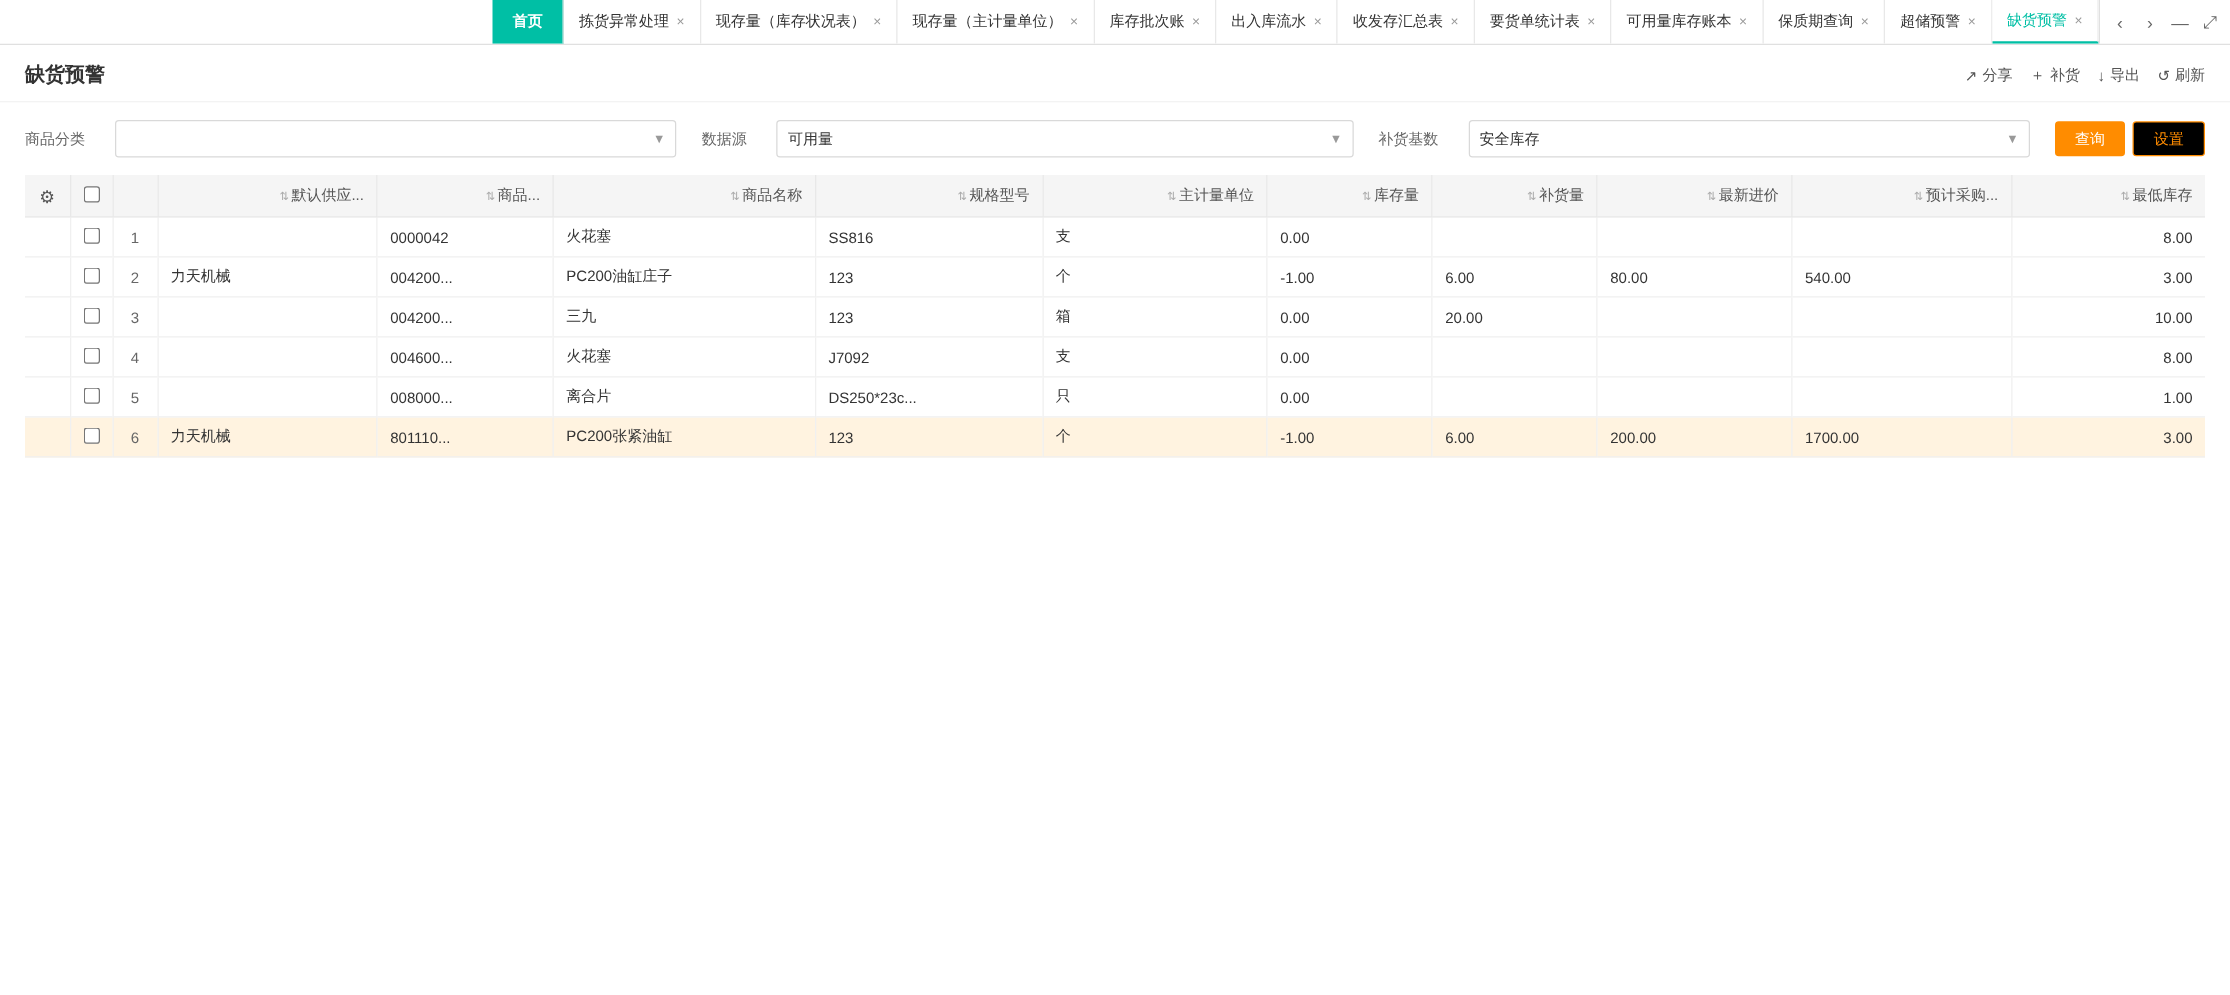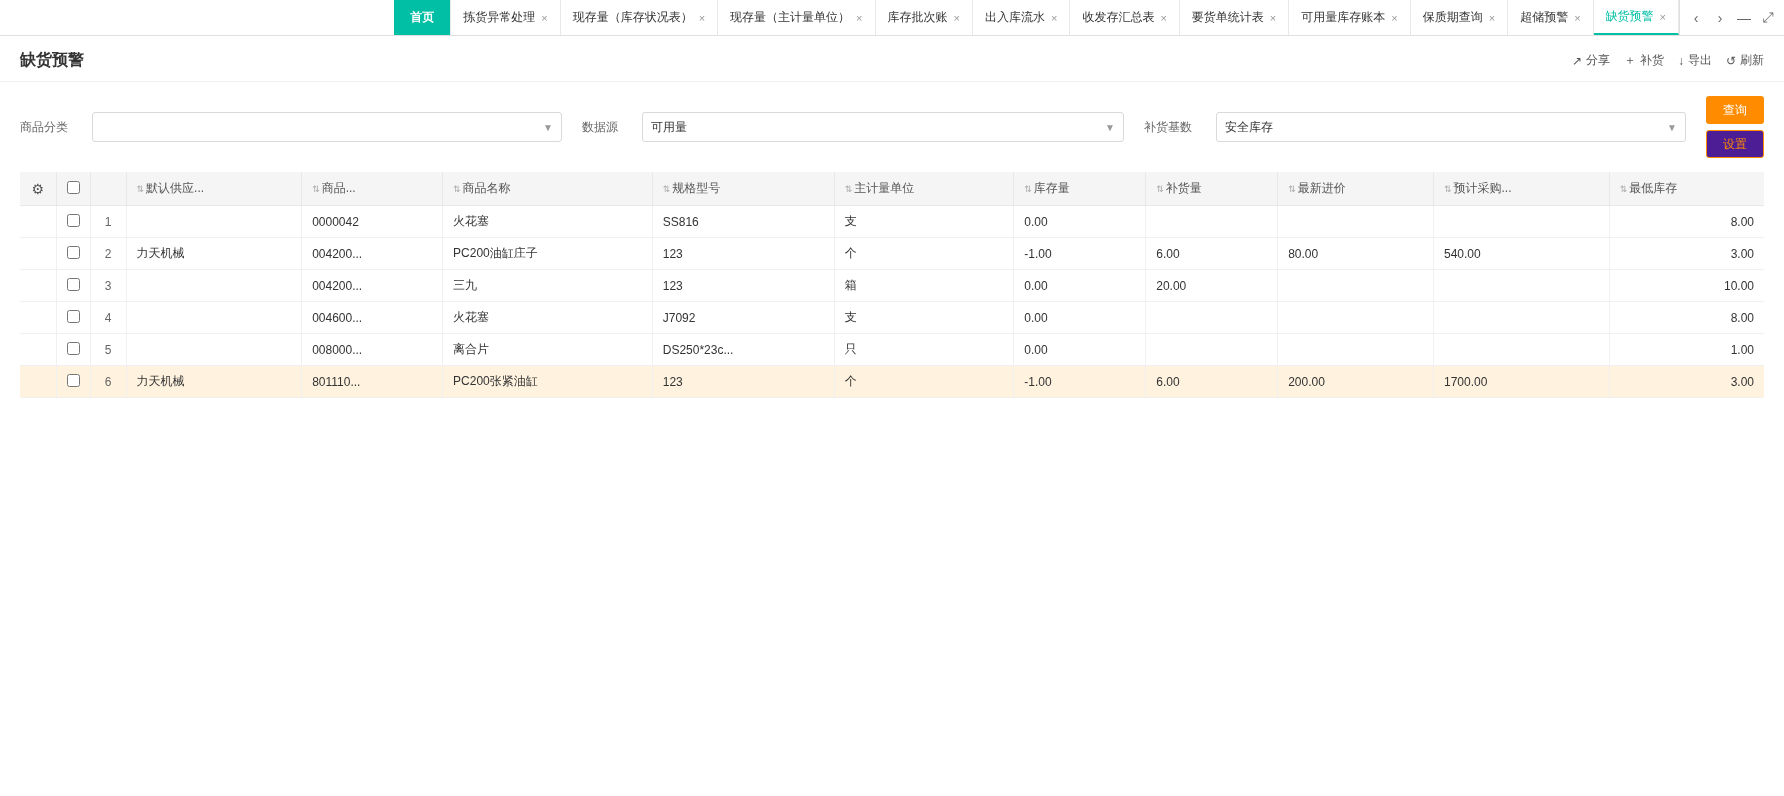--- a/index.html
+++ b/index.html
@@ -22,29 +22,29 @@
     .page-title { font-size: 16px; font-weight: bold; color: #333; }
     .header-actions { display: flex; align-items: center; gap: 14px; }
     .header-action-btn { display: flex; align-items: center; gap: 4px; color: #555; cursor: pointer; font-size: 12px; }
 
     
     .filter-bar { display: flex; align-items: center; padding: 14px 20px; gap: 20px; background: #fff; }
     .filter-group { display: flex; align-items: center; gap: 24px; flex: 1; }
     .filter-label { color: #666; white-space: nowrap; font-size: 12px; }
     .filter-select { flex: 1; height: 30px; border: 1px solid #d9d9d9; border-radius: 3px; padding: 0 8px; font-size: 12px; color: #333; background: #fff; display: flex; align-items: center; justify-content: space-between; cursor: pointer; position: relative; }
     .filter-select-arrow { color: #999; font-size: 10px; }
-    .filter-actions { display: flex; flex-direction: column; gap: 6px; }
+    .filter-actions { display: flex; flex-direction: row; gap: 6px; }
     .btn-query { background: #ff8c00; color: #fff; border: none; border-radius: 3px; padding: 5px 16px; cursor: pointer; font-size: 12px; height: 28px; }
-    .btn-settings { background: #4c1d95; color: #ff8c00; border: 1px solid #ff8c00; border-radius: 3px; padding: 5px 16px; cursor: pointer; font-size: 12px; height: 28px; }
+    .btn-settings { background: #000000; color: #ff8c00; border: 1px solid #ff8c00; border-radius: 3px; padding: 5px 16px; cursor: pointer; font-size: 12px; height: 28px; }
 
     
     .table-container { padding: 0 20px; }
     table { width: 100%; border-collapse: collapse; font-size: 12px; }
     thead tr { background: #f5f5f5; }
-    thead th { padding: 8px 10px; text-align: left; font-weight: normal; color: #555; border-bottom: 1px solid #e8e8e8; border-right: 1px solid #e8e8e8; white-space: nowrap; }
+    thead th { padding: 8px 10px; text-align: right; font-weight: normal; color: #555; border-bottom: 1px solid #e8e8e8; border-right: 1px solid #e8e8e8; white-space: nowrap; }
     thead th:last-child { border-right: none; }
     tbody tr { border-bottom: 1px solid #f0f0f0; }
     tbody tr.row-highlighted { background: #fff3e0; }
     tbody td { padding: 7px 10px; color: #333; border-right: 1px solid #f0f0f0; white-space: nowrap; }
     tbody td:last-child { border-right: none; text-align: right; }
     .col-num { width: 36px; text-align: center; color: #666; }
     .col-checkbox { width: 30px; text-align: center; }
     .col-settings { width: 36px; text-align: center; }
     input[type="checkbox"] { width: 13px; height: 13px; cursor: pointer; }
   </style>

